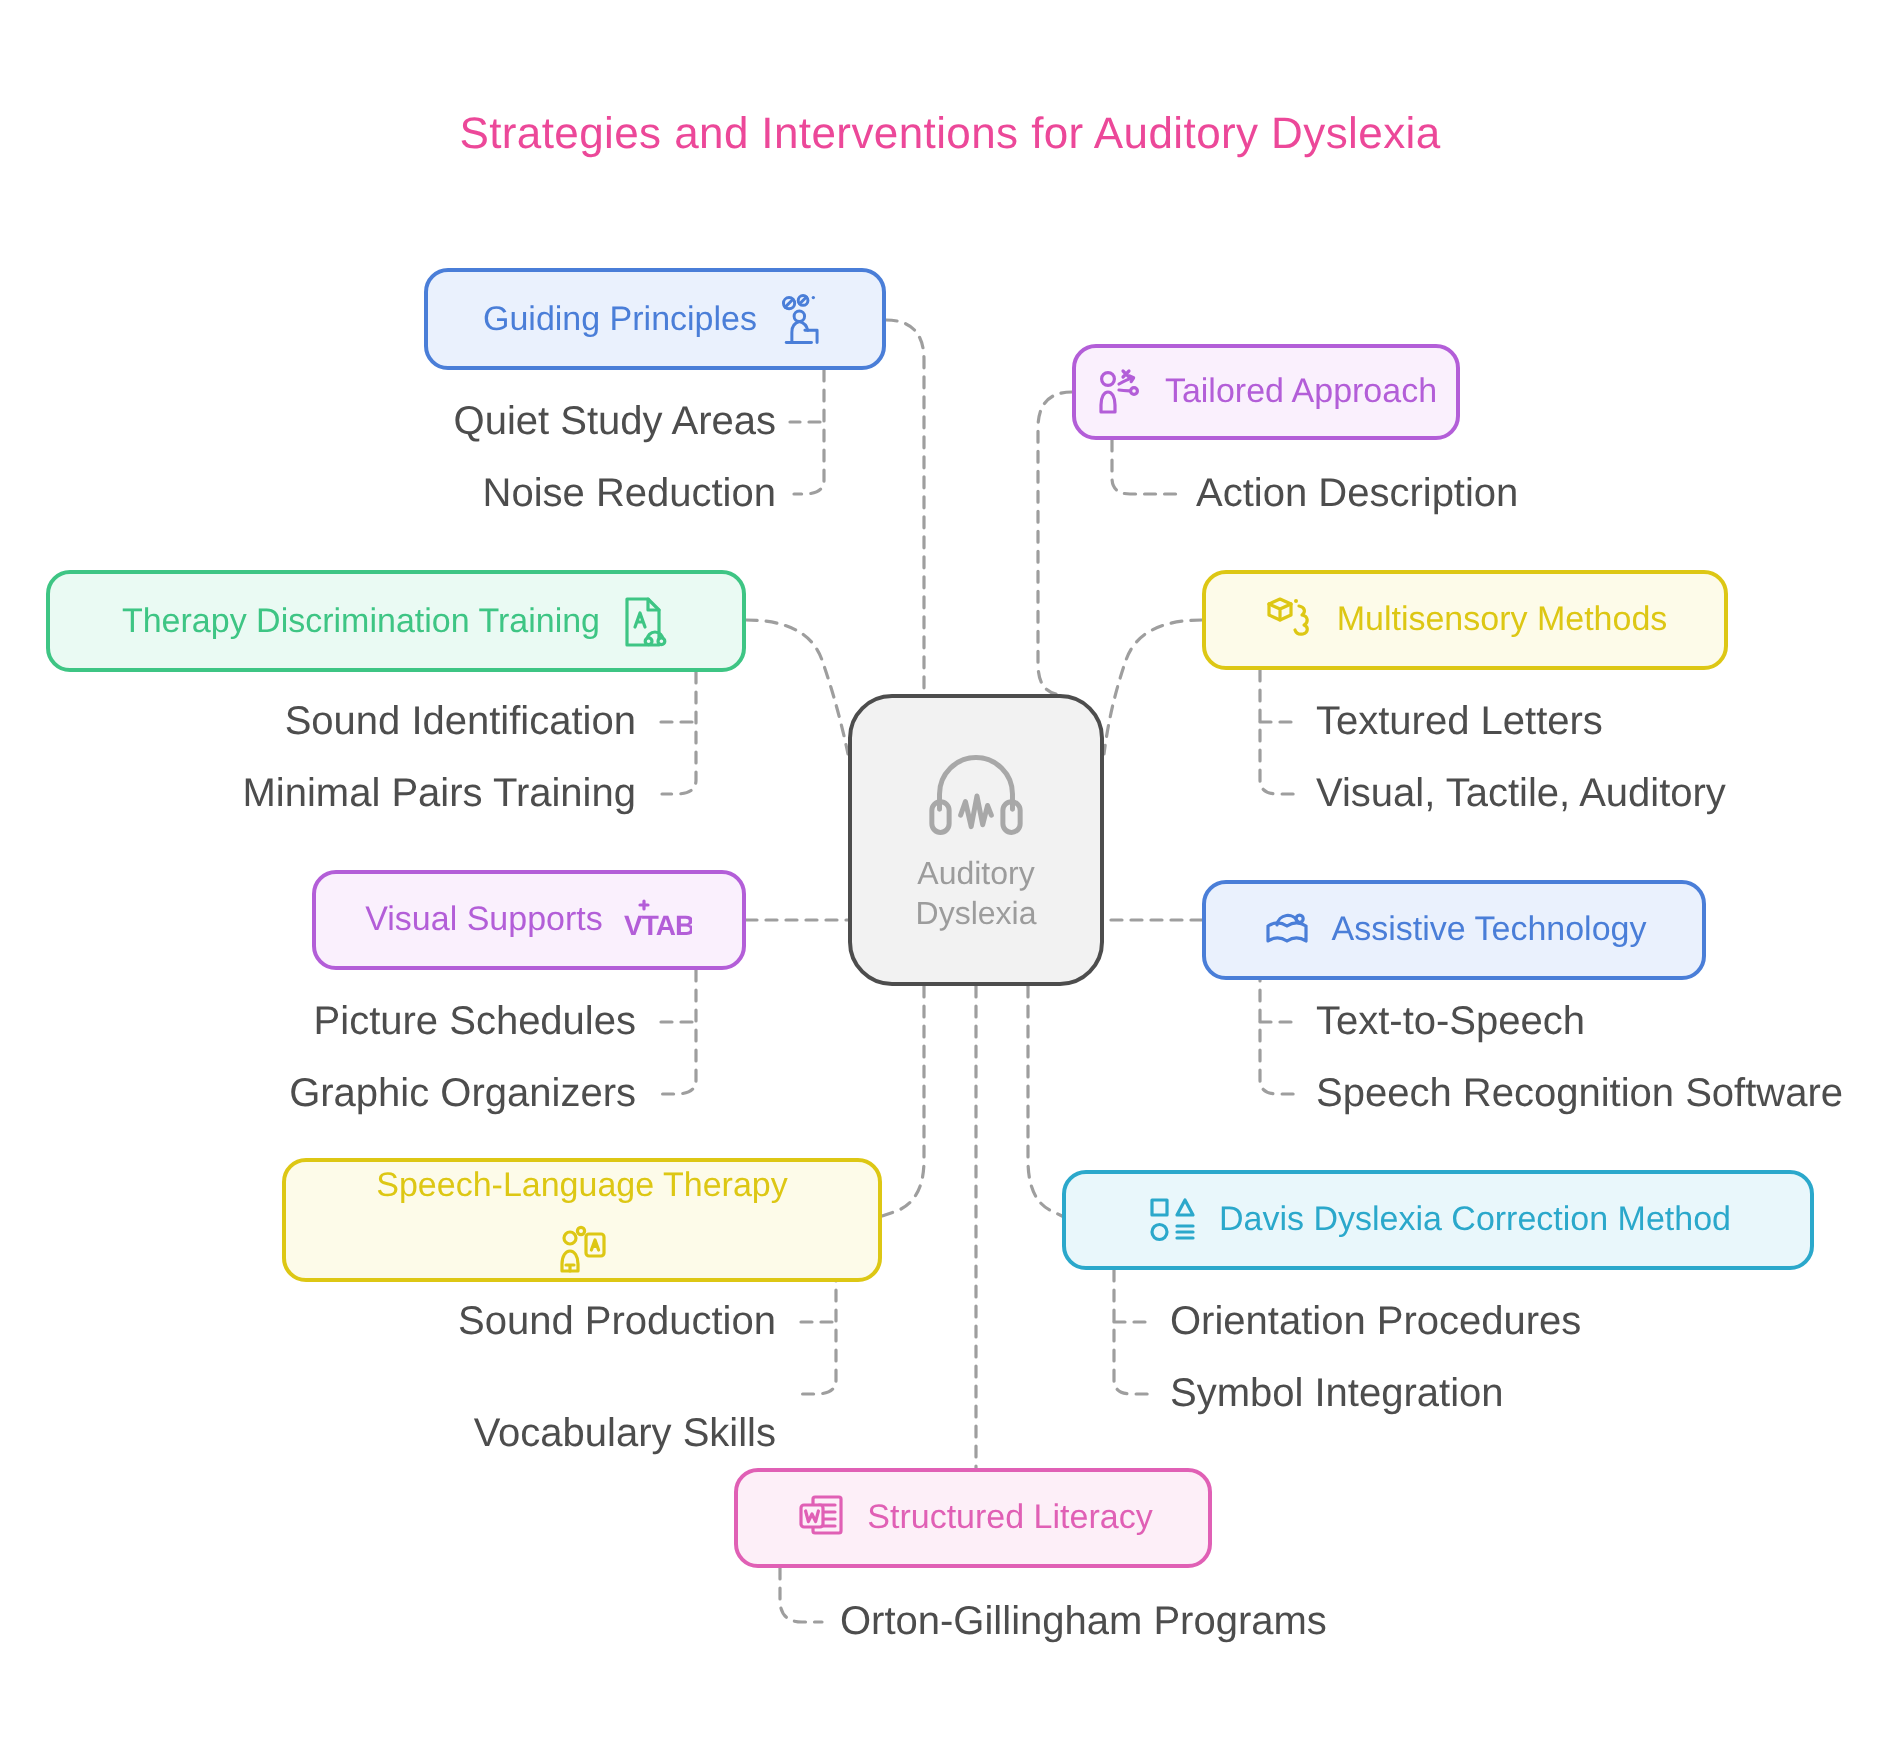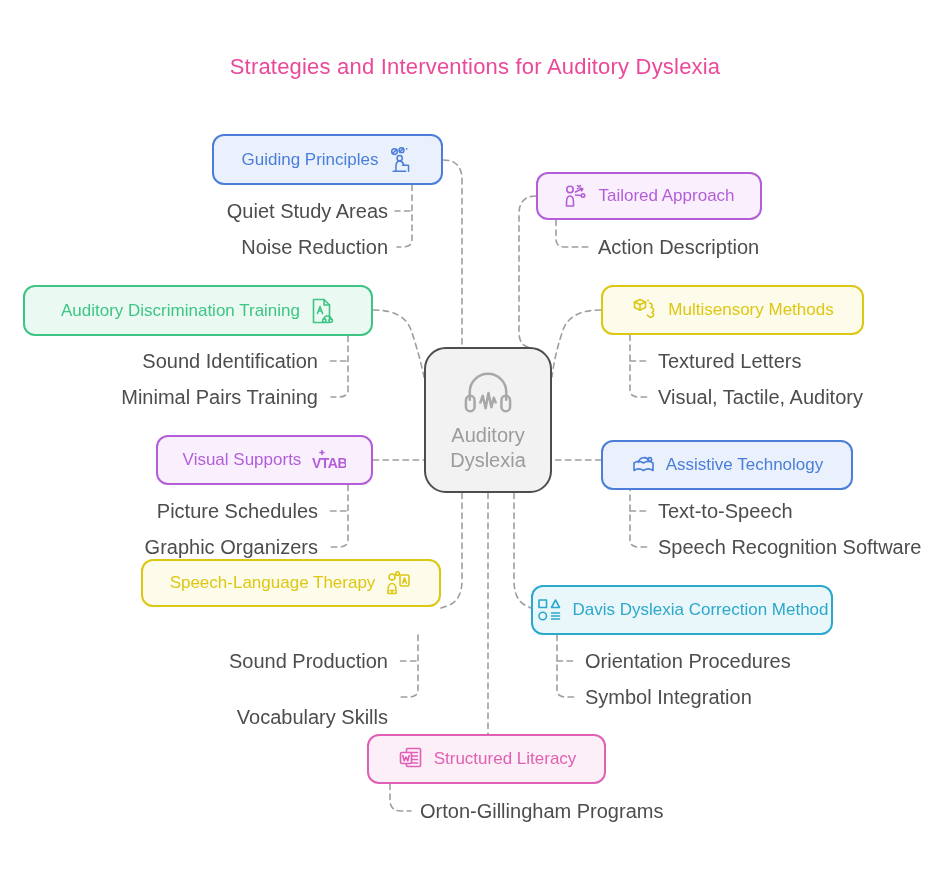--- a/index.html
+++ b/index.html
@@ -23,21 +23,21 @@
     border:2px solid var(--c); color:var(--c); background:var(--bg);
     border-radius:12px; display:flex; align-items:center; justify-content:center;
     gap:9px; font-size:17px; white-space:nowrap; padding:0 12px;
   }
   .branch .icon svg { display:block; }
   .center-node {
     position:absolute; box-sizing:border-box;
     border:2px solid var(--border); background:var(--bg); color:var(--c);
     border-radius:22px; display:flex; flex-direction:column;
     align-items:center; justify-content:center; text-align:center;
-    font-size:20px; line-height:1.25;
+    font-size:16px; line-height:1.25;
   }
   .center-node .icon { color:var(--icon); margin-bottom:7px; }
   .center-node .icon svg { display:block; }
   .leaf {
     position:absolute; font-size:20px; line-height:22px; white-space:nowrap;
   }
   .leaf-r { text-align:right; }
   .leaf-l { text-align:left; }
   .ic { stroke:currentColor; fill:none; stroke-width:1.6; stroke-linecap:round; stroke-linejoin:round; }
 </style>
@@ -102,37 +102,37 @@
         <circle cx="20" cy="3" r="0.9" fill="currentColor" stroke="none"></circle>
         <circle cx="12.5" cy="13" r="2.8"></circle>
         <path d="M12.5 15.8 C10 16.5 8.5 18.5 8.5 21.5 L8.5 27"></path>
         <path d="M12.5 15.8 C15 16.5 16.5 18 17 20.5"></path>
         <path d="M15.5 20.5 L22 20.5 L22 27"></path>
         <path d="M5.5 27 L19 27"></path>
       </svg>
     </span>
   </div>
 
-  <div class="branch" style="left: 536px; top: 172px; width: 226px; height: 48px; --c: #b35ed8; --bg: #faf0fd;">
+  <div class="branch" style="left: 536px; top: 172px; width: 194px; height: 48px; --c: #b35ed8; --bg: #faf0fd;">
     <span class="icon">
       <svg class="ic" width="26" height="26" viewBox="0 0 26 26">
         <circle cx="7" cy="6.5" r="3.2"></circle>
         <path d="M3.5 23 V19.5 C3.5 15.5 5 13 7 13 C9 13 10.5 15.5 10.5 19.5 V23 Z"></path>
         <path d="M12.5 9 C15 7.5 17 6.5 19.5 6"></path>
         <path d="M17.8 5 L19.8 5.9 L18.6 7.8"></path>
         <path d="M14.5 2.5 l3 3 m0 -3 l-3 3"></path>
         <path d="M12.5 12 C14.5 12.3 16.5 12.4 18.2 12.5"></path>
         <circle cx="20" cy="12.5" r="1.7"></circle>
       </svg>
     </span>
     <span>Tailored Approach</span>
   </div>
 
   <div class="branch" style="left: 23px; top: 285px; width: 350px; height: 51px; --c: #3ec584; --bg: #eafaf3;">
-    <span>Auditory Discrimination Training</span>
+    <span>Therapy Discrimination Training</span>
     <span class="icon">
       <svg class="ic" width="26" height="28" viewBox="0 0 26 28">
         <path d="M4.5 2.5 H15 L20.5 8 V25.5 H4.5 Z"></path>
         <path d="M15 2.5 V8 H20.5"></path>
         <path d="M8.5 16.5 L11 9.5 L13.5 16.5 M9.4 14 H12.6"></path>
         <path d="M14.5 23 A4 4 0 0 1 22.5 23"></path>
         <circle cx="15.3" cy="23.6" r="1.7" fill="var(--bg)"></circle>
         <circle cx="21.7" cy="23.6" r="1.7" fill="var(--bg)"></circle>
       </svg>
     </span>
@@ -164,35 +164,35 @@
     <span class="icon">
       <svg class="ic" width="26" height="24" viewBox="0 0 26 24">
         <path d="M3 10 C6 8 9.5 8 12.5 10 C15.5 8 19 8 22 10 M3 10 V17.5 C6 15.5 9.5 15.5 12.5 17.5 C15.5 15.5 19 15.5 22 17.5 V10"></path>
         <path d="M7.5 9.5 A5.5 5.5 0 0 1 18 8"></path>
         <circle cx="18.8" cy="6.4" r="1.8"></circle>
       </svg>
     </span>
     <span>Assistive Technology</span>
   </div>
 
-  <div class="branch" style="left: 141px; top: 559px; width: 300px; height: 48px; --c: #ddc714; --bg: #fdfbe9;">
+  <div class="branch" style="left: 141px; top: 579px; width: 300px; height: 62px; flex-direction: column; --c: #ddc714; --bg: #fdfbe9;">
     <span>Speech-Language Therapy</span>
     <span class="icon">
       <svg class="ic" width="28" height="26" viewBox="0 0 28 26">
         <circle cx="8" cy="7" r="3"></circle>
         <circle cx="13.5" cy="3.5" r="1.8"></circle>
         <path d="M4 23.5 V20 C4 16 5.8 13.5 8 13.5 C10.2 13.5 12 16 12 20 V23.5 Z"></path>
         <path d="M6 20.5 h4 M8 20.5 v3"></path>
         <rect x="16" y="5" width="9" height="11" rx="1.5"></rect>
         <path d="M18.7 13 L20.5 8 L22.3 13 M19.3 11.2 H21.7"></path>
       </svg>
     </span>
   </div>
 
-  <div class="branch" style="left: 531px; top: 585px; width: 302px; height: 50px; --c: #2ba8cb; --bg: #e9f7fb;">
+  <div class="branch" style="left: 531px; top: 585px; width: 376px; height: 50px; --c: #2ba8cb; --bg: #e9f7fb;">
     <span class="icon">
       <svg class="ic" width="28" height="26" viewBox="0 0 28 26">
         <rect x="4" y="3" width="7.5" height="7.5"></rect>
         <path d="M20.5 3 L24.5 10.5 H16.5 Z"></path>
         <circle cx="7.75" cy="19" r="3.75"></circle>
         <path d="M16.5 16 H24.5 M16.5 19 H24.5 M16.5 22 H24.5"></path>
       </svg>
     </span>
     <span>Davis Dyslexia Correction Method</span>
   </div>

